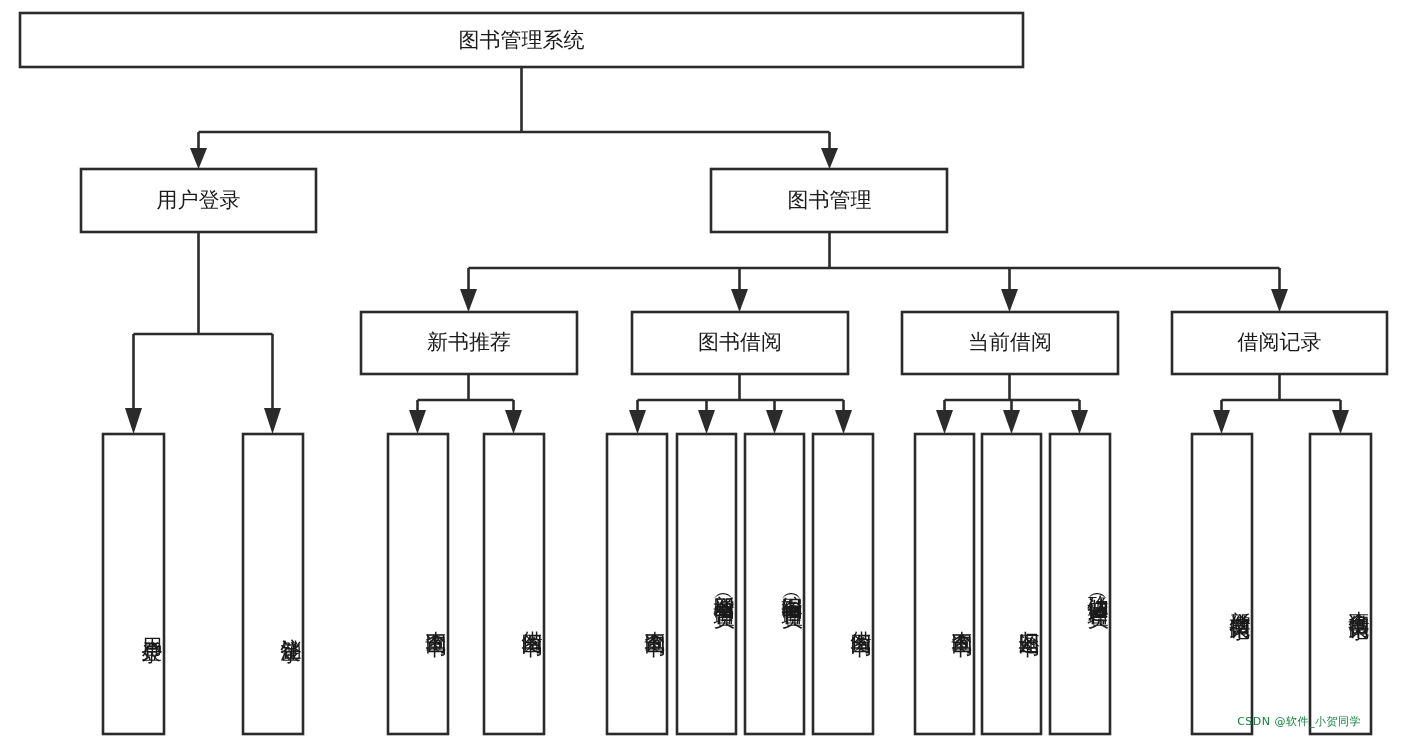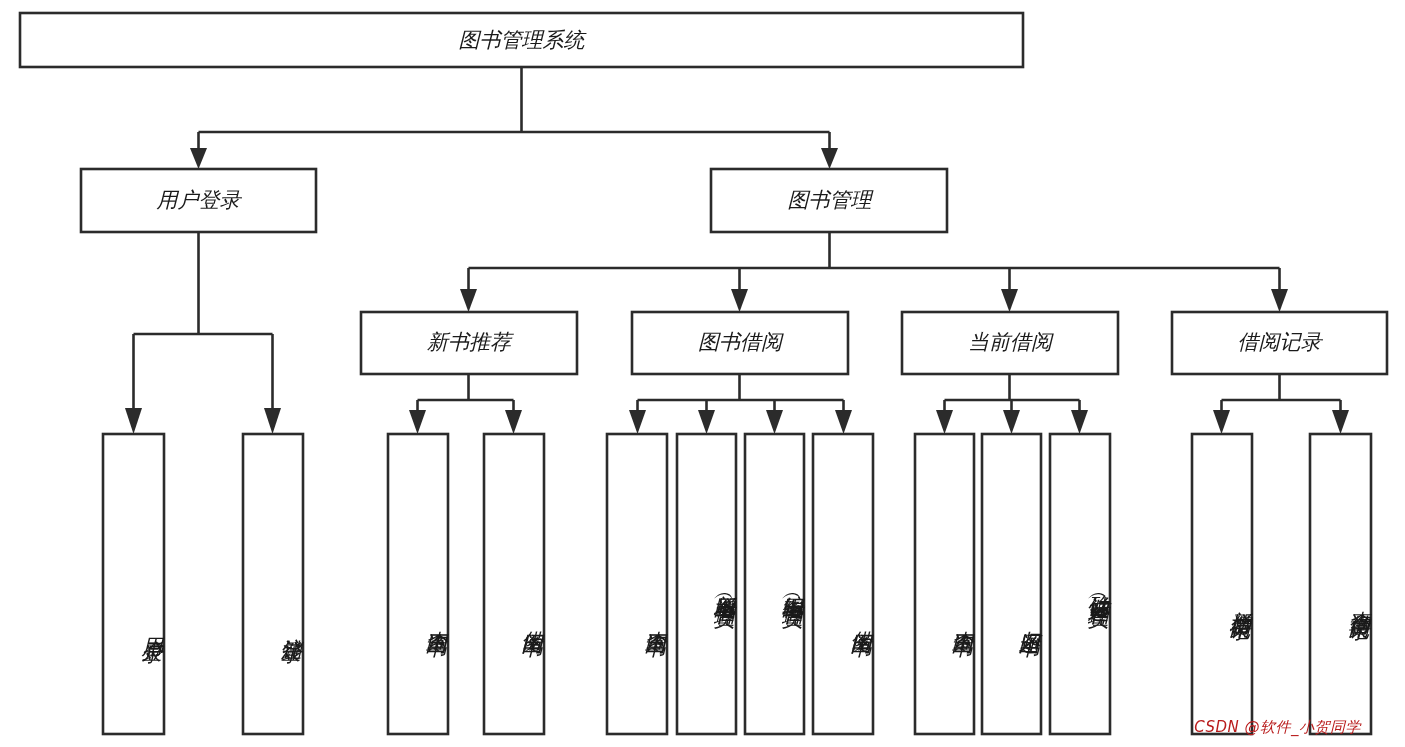--- a/index.html
+++ b/index.html
@@ -11,21 +11,20 @@
     width: 1405px;
     height: 747px;
     font-family: "DejaVu Sans", "Liberation Sans", sans-serif;
     overflow: hidden;
     position: relative;
   }
   #diagram-root {
     position: relative;
     width: 1375px;
     height: 747px;
-    font-style: italic;
   }
   svg.diagram {
     position: absolute;
     top: 0;
     left: 0;
     width: 1405px;
     height: 747px;
   }
   .node-box {
     fill: #ffffff;
@@ -60,24 +59,24 @@
     letter-spacing: 2px;
     white-space: nowrap;
     display: flex;
     align-items: flex-start;
     justify-content: center;
     pointer-events: none;
   }
   .watermark {
     position: absolute;
     right: 14px;
-    bottom: 10px;
-    font-family: "DejaVu Sans", "Liberation Sans", sans-serif;
-    font-size: 15px;
-    color: #b91c1c;
+    bottom: 18px;
+    font-family: "DejaVu Sans", "Liberation Sans", sans-serif;
+    font-size: 11px;
+    color: #15803d;
     letter-spacing: 0.5px;
     white-space: nowrap;
   }
 </style>
 </head>
 <body>
 
 <div id="diagram-root">
 
   <svg class="diagram" viewBox="0 0 1405 747">

